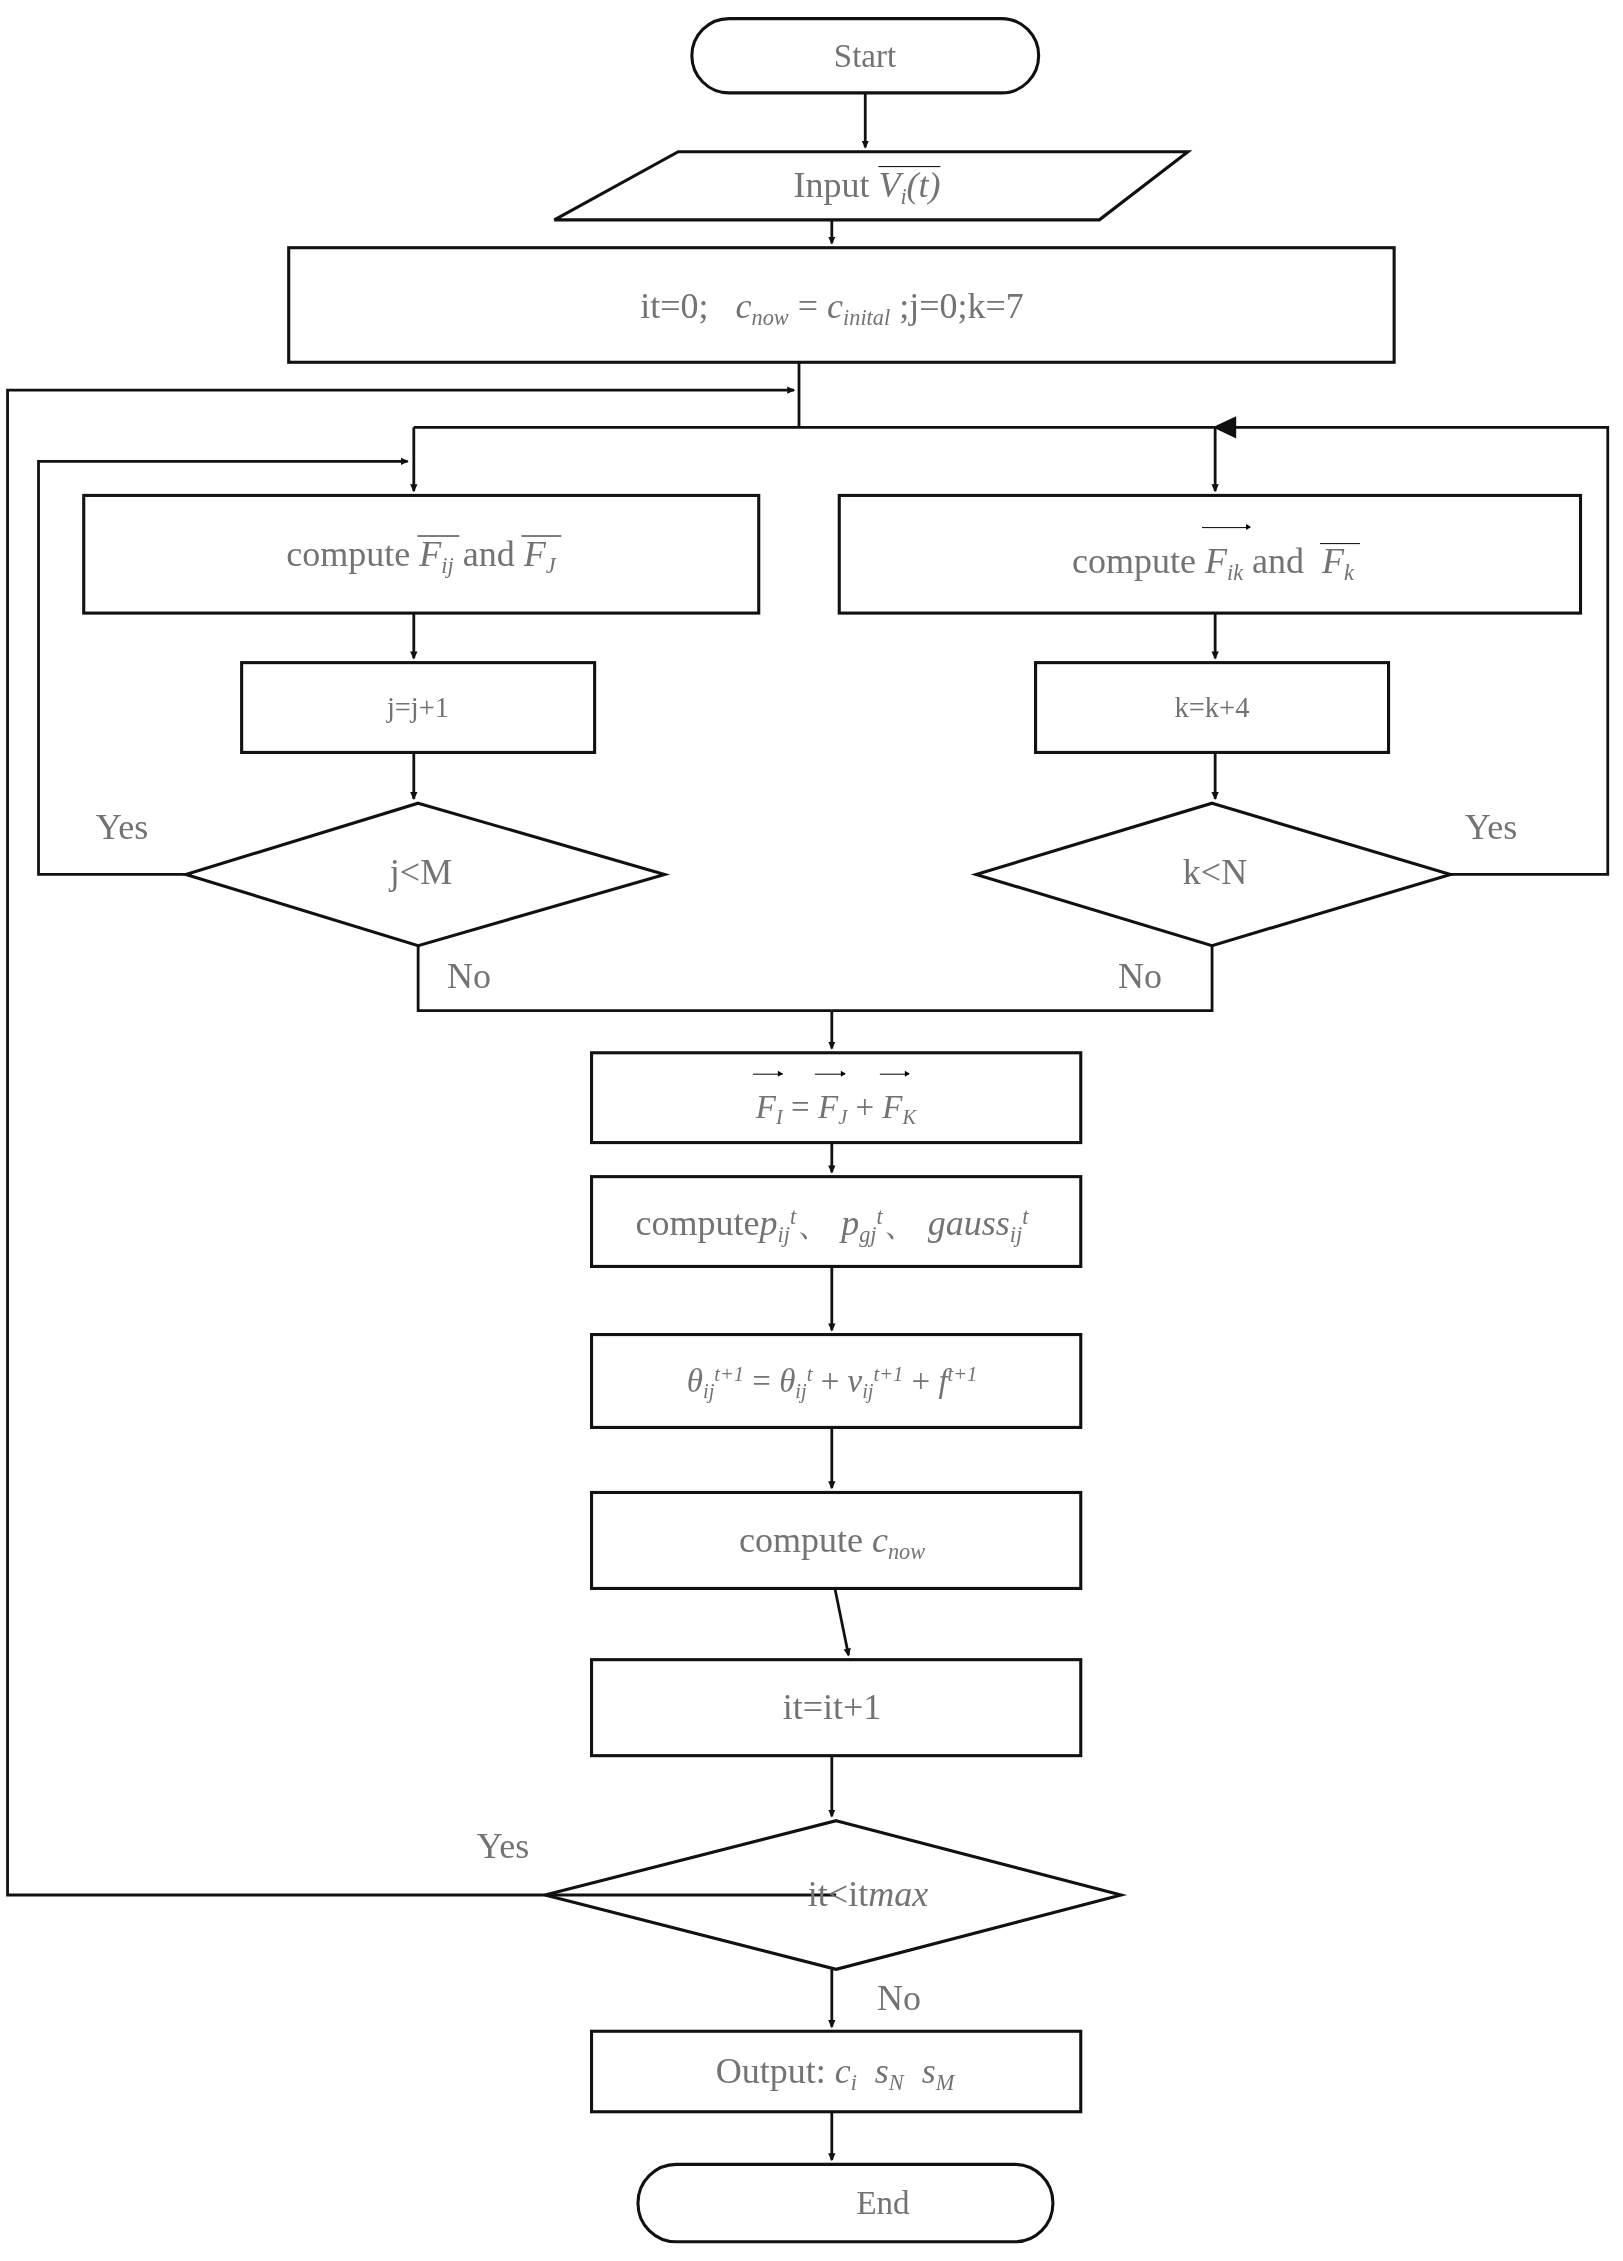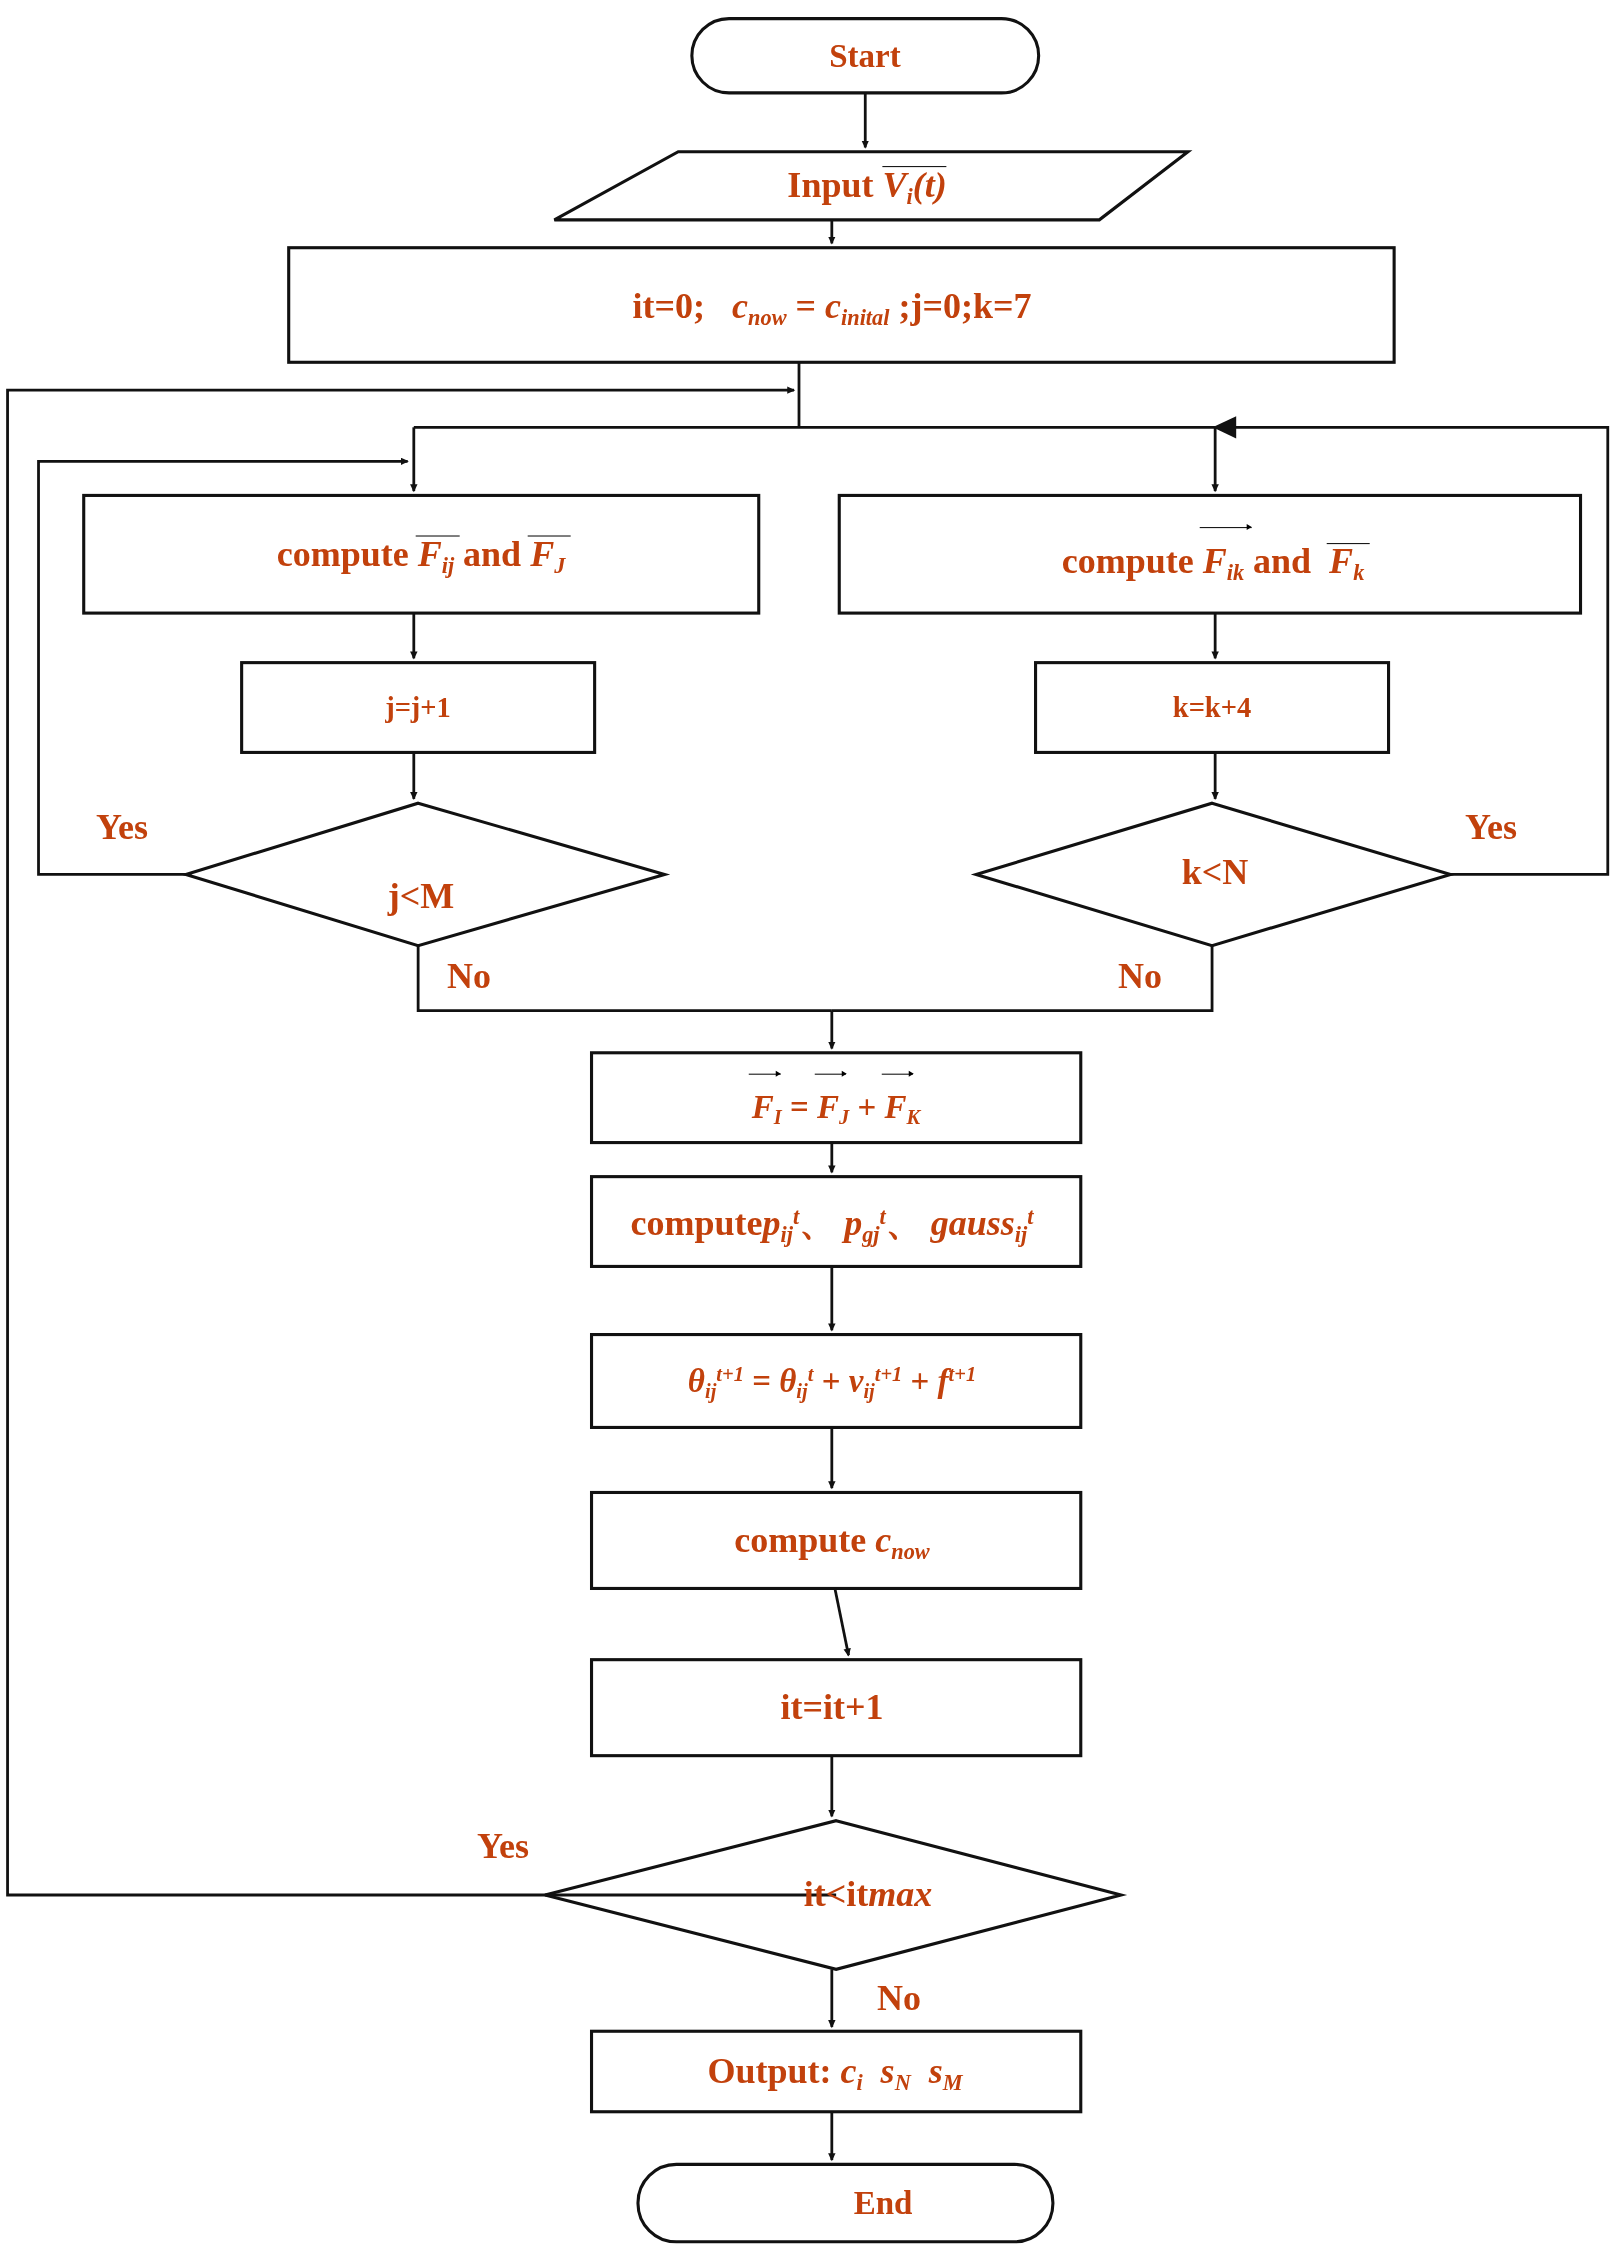--- a/index.html
+++ b/index.html
@@ -39,27 +39,26 @@
     stroke-linecap: butt;
     stroke-linejoin: miter;
   }
   .arrow-head {
     fill: #111111;
     stroke: none;
   }
   
   .lbl {
     position: absolute;
-    color: #c2410c;
+    color: #737373;
     font-family: "Liberation Serif", "DejaVu Serif", serif;
     white-space: nowrap;
     transform: translate(-50%, -50%);
     line-height: 1.05;
     user-select: none;
-    font-weight: bold;
   }
   .lbl.sz-46 { font-size: 28.5px; }
   .lbl.sz-50 { font-size: 36px; }
   .lbl.sz-54 { font-size: 33px; }
   .lbl .it { font-style: italic; }
   .lbl .rm { font-style: normal; }
   .lbl sub {
     font-size: 0.62em;
     font-style: italic;
     vertical-align: -0.32em;
@@ -248,21 +247,21 @@
     <span class="rm">compute</span>
     <span class="vecarrow"><span class="it">F</span><sub>ik</sub></span>
     <span class="rm">and</span>
     &nbsp;<span class="vec"><span class="it">F</span><sub>k</sub></span>
   </div>
 
   <div class="lbl sz-46" style="left:418px; top:708px;text-align:right;">j=j+1</div>
 
   <div class="lbl sz-46" style="left:1212px; top:708px;">k=k+4</div>
 
-  <div class="lbl sz-50" style="left:421px; top:873px;margin-top:24px;">j&lt;M</div>
+  <div class="lbl sz-50" style="left:421px; top:873px;">j&lt;M</div>
 
   <div class="lbl sz-50" style="left:1215px; top:873px;">k&lt;N</div>
 
   <div class="lbl sz-54" style="left:836px; top:1099px;">
     <span class="vecarrow"><span class="it">F</span></span><sub>I</sub>
     <span class="rm">=</span>
     <span class="vecarrow"><span class="it">F</span></span><sub>J</sub>
     <span class="rm">+</span>
     <span class="vecarrow"><span class="it">F</span></span><sub>K</sub>
   </div>

